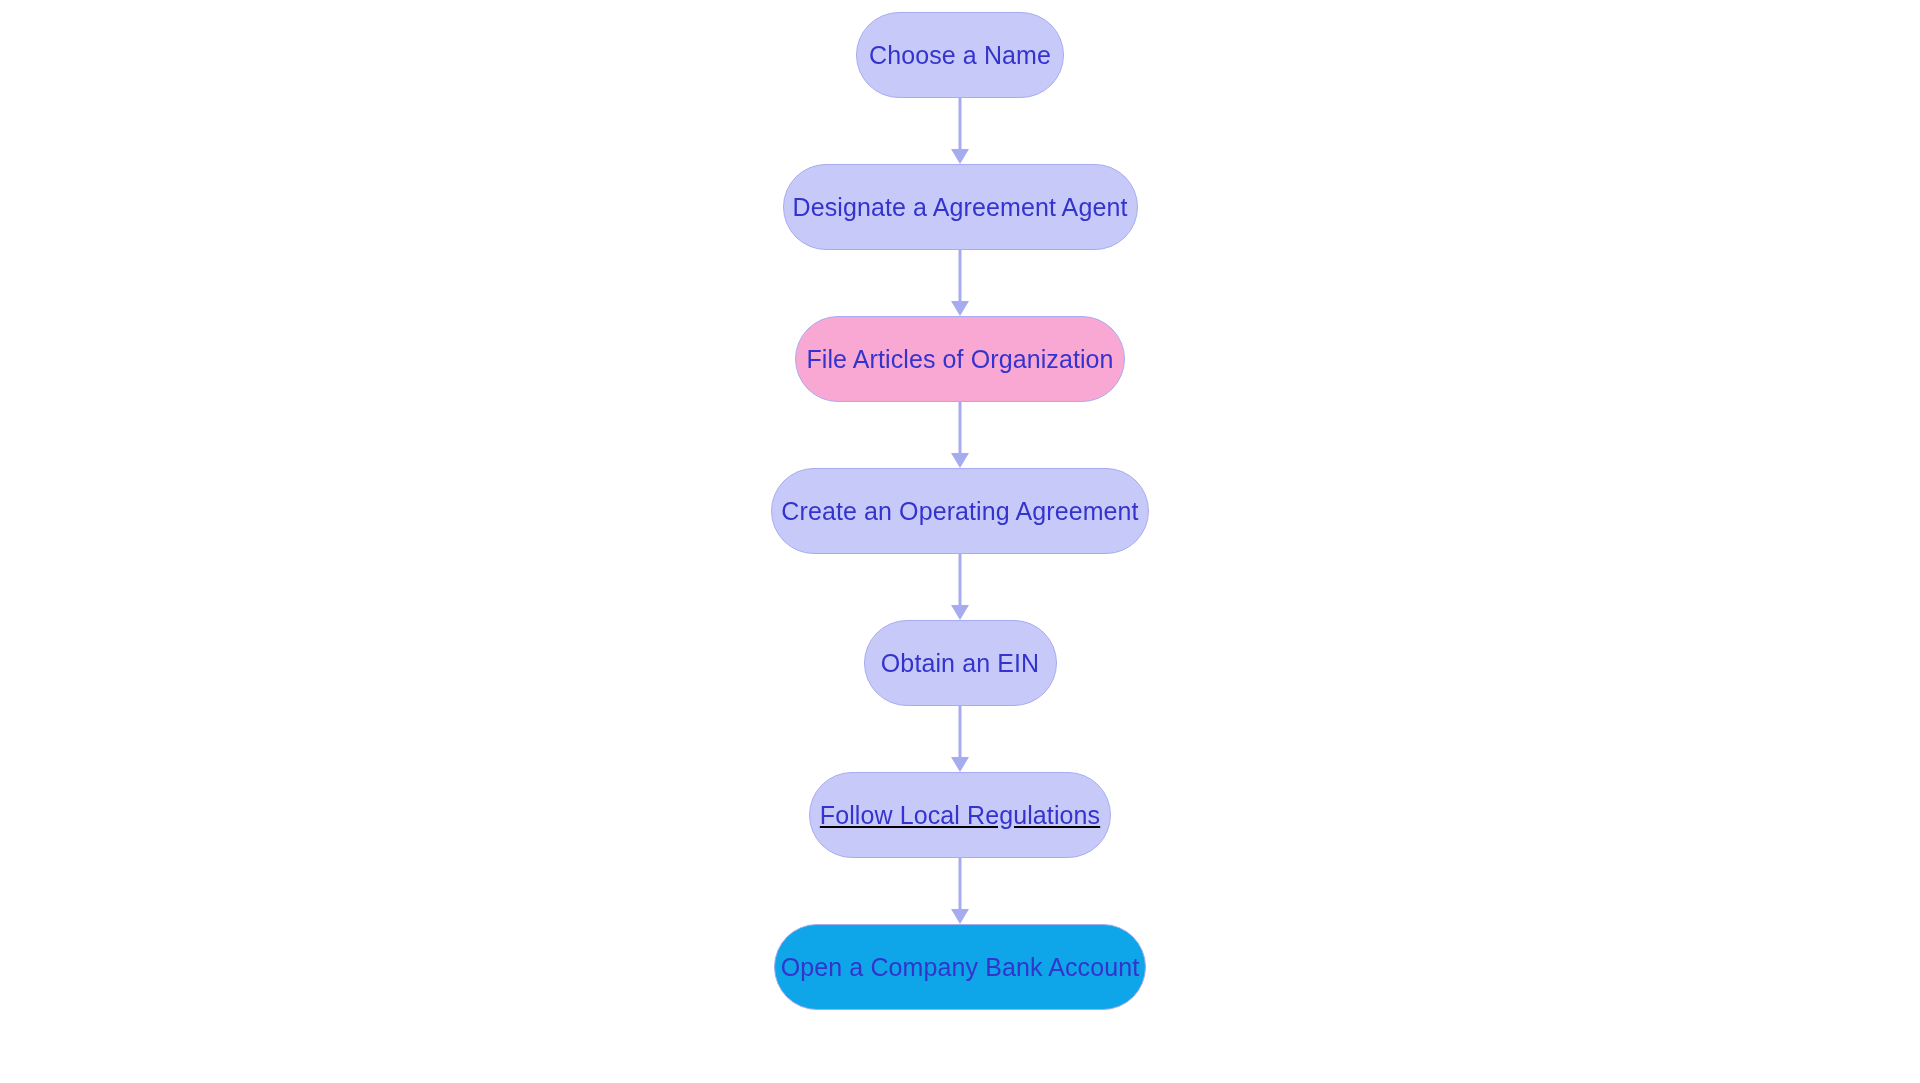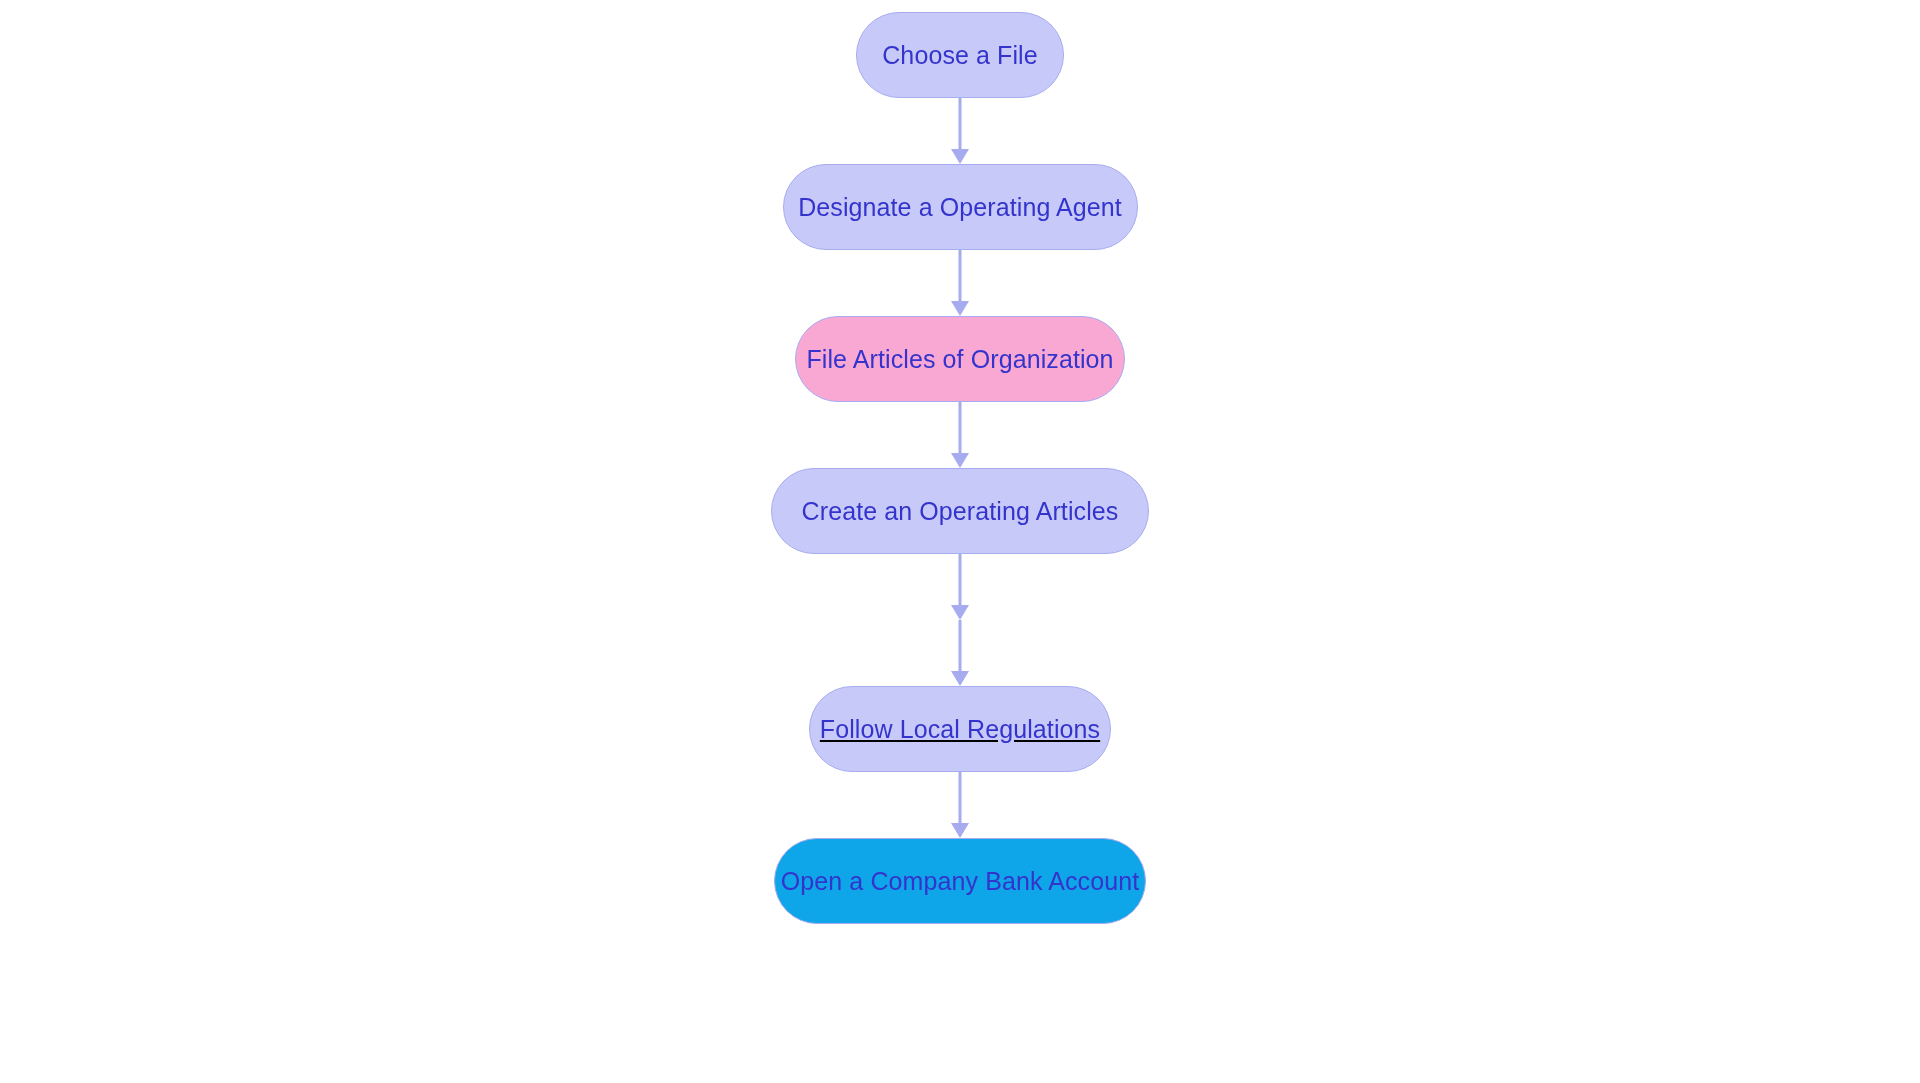--- a/index.html
+++ b/index.html
@@ -88,55 +88,58 @@
   
   .flow-column { padding-top: 12px; }
 </style>
 </head>
 <body>
 
 <div id="flow-canvas" style="background: rgb(255, 255, 255);">
   <div class="flow-column">
 
     <div class="node" style="width: 208px; background: rgb(199, 202, 249); border-color: rgb(167, 171, 240);">
-      <span class="node-label" style="color: rgb(52, 52, 204);">Choose a File</span>
+      <span class="node-label" style="color: rgb(52, 52, 204);">Choose a Name</span>
     </div>
 
     <div class="connector">
       <div class="connector-line" style="background: rgb(167, 171, 240);"></div>
       <div class="connector-head" style="border-top-color: rgb(167, 171, 240);"></div>
     </div>
 
     <div class="node" style="width: 355px; background: rgb(199, 202, 249); border-color: rgb(167, 171, 240);">
-      <span class="node-label" style="color: rgb(52, 52, 204);">Designate a Operating Agent</span>
+      <span class="node-label" style="color: rgb(52, 52, 204);">Designate a Agreement Agent</span>
     </div>
 
     <div class="connector">
       <div class="connector-line" style="background: rgb(167, 171, 240);"></div>
       <div class="connector-head" style="border-top-color: rgb(167, 171, 240);"></div>
     </div>
 
     <div class="node" style="width: 330px; background: #f9a8d4; border-color: rgb(167, 171, 240);">
       <span class="node-label" style="color: rgb(52, 52, 204);">File Articles of Organization</span>
     </div>
 
     <div class="connector">
       <div class="connector-line" style="background: rgb(167, 171, 240);"></div>
       <div class="connector-head" style="border-top-color: rgb(167, 171, 240);"></div>
     </div>
 
     <div class="node" style="width: 378px; background: rgb(199, 202, 249); border-color: rgb(167, 171, 240);">
-      <span class="node-label" style="color: rgb(52, 52, 204);">Create an Operating Articles</span>
+      <span class="node-label" style="color: rgb(52, 52, 204);">Create an Operating Agreement</span>
     </div>
 
     <div class="connector">
       <div class="connector-line" style="background: rgb(167, 171, 240);"></div>
       <div class="connector-head" style="border-top-color: rgb(167, 171, 240);"></div>
     </div>
 
+    <div class="node" style="width: 193px; background: rgb(199, 202, 249); border-color: rgb(167, 171, 240);">
+      <span class="node-label" style="color: rgb(52, 52, 204);">Obtain an EIN</span>
+    </div>
 
     <div class="connector">
       <div class="connector-line" style="background: rgb(167, 171, 240);"></div>
       <div class="connector-head" style="border-top-color: rgb(167, 171, 240);"></div>
     </div>
 
     <div class="node" style="width: 302px; background: rgb(199, 202, 249); border-color: rgb(167, 171, 240); text-decoration: underline;">
       <span class="node-label" style="color: rgb(52, 52, 204);">Follow Local Regulations</span>
     </div>
 

